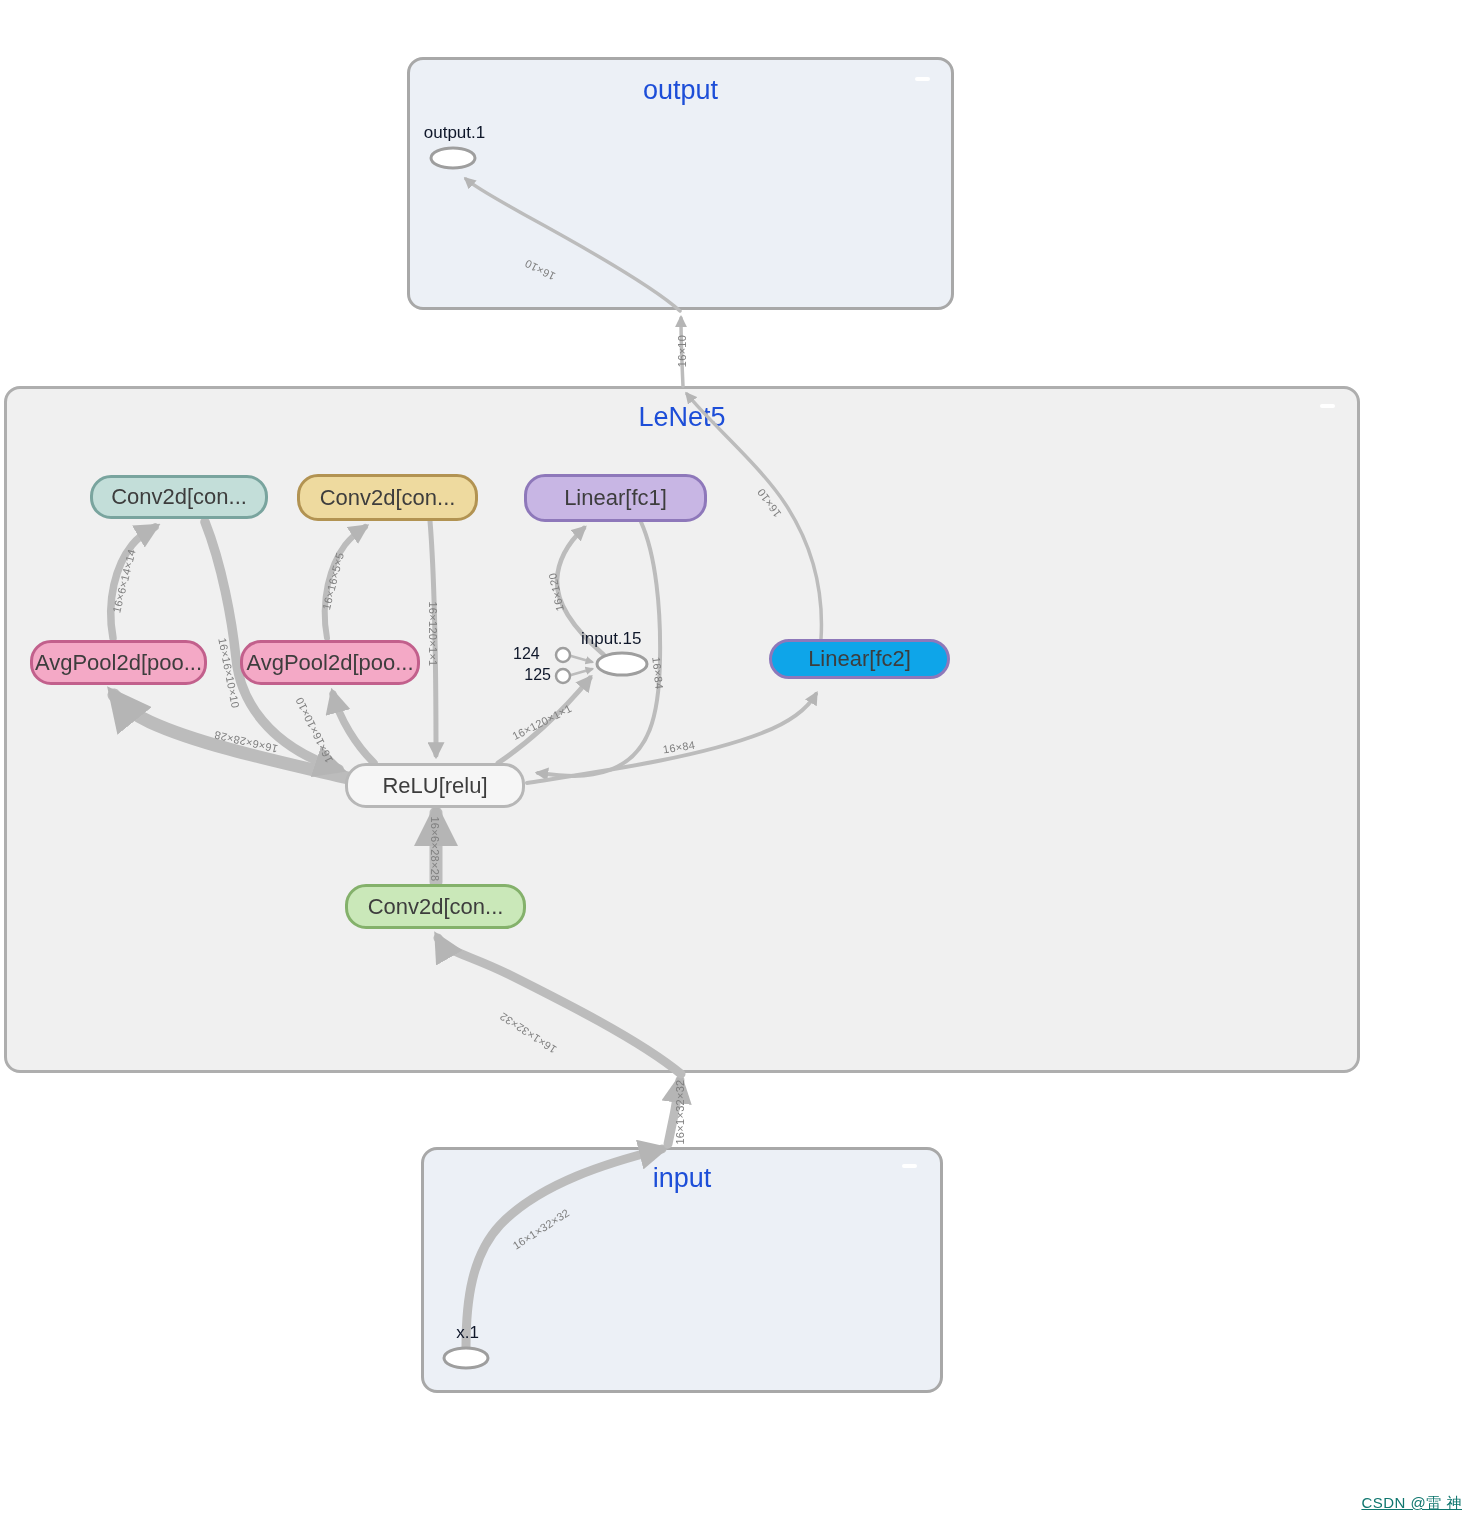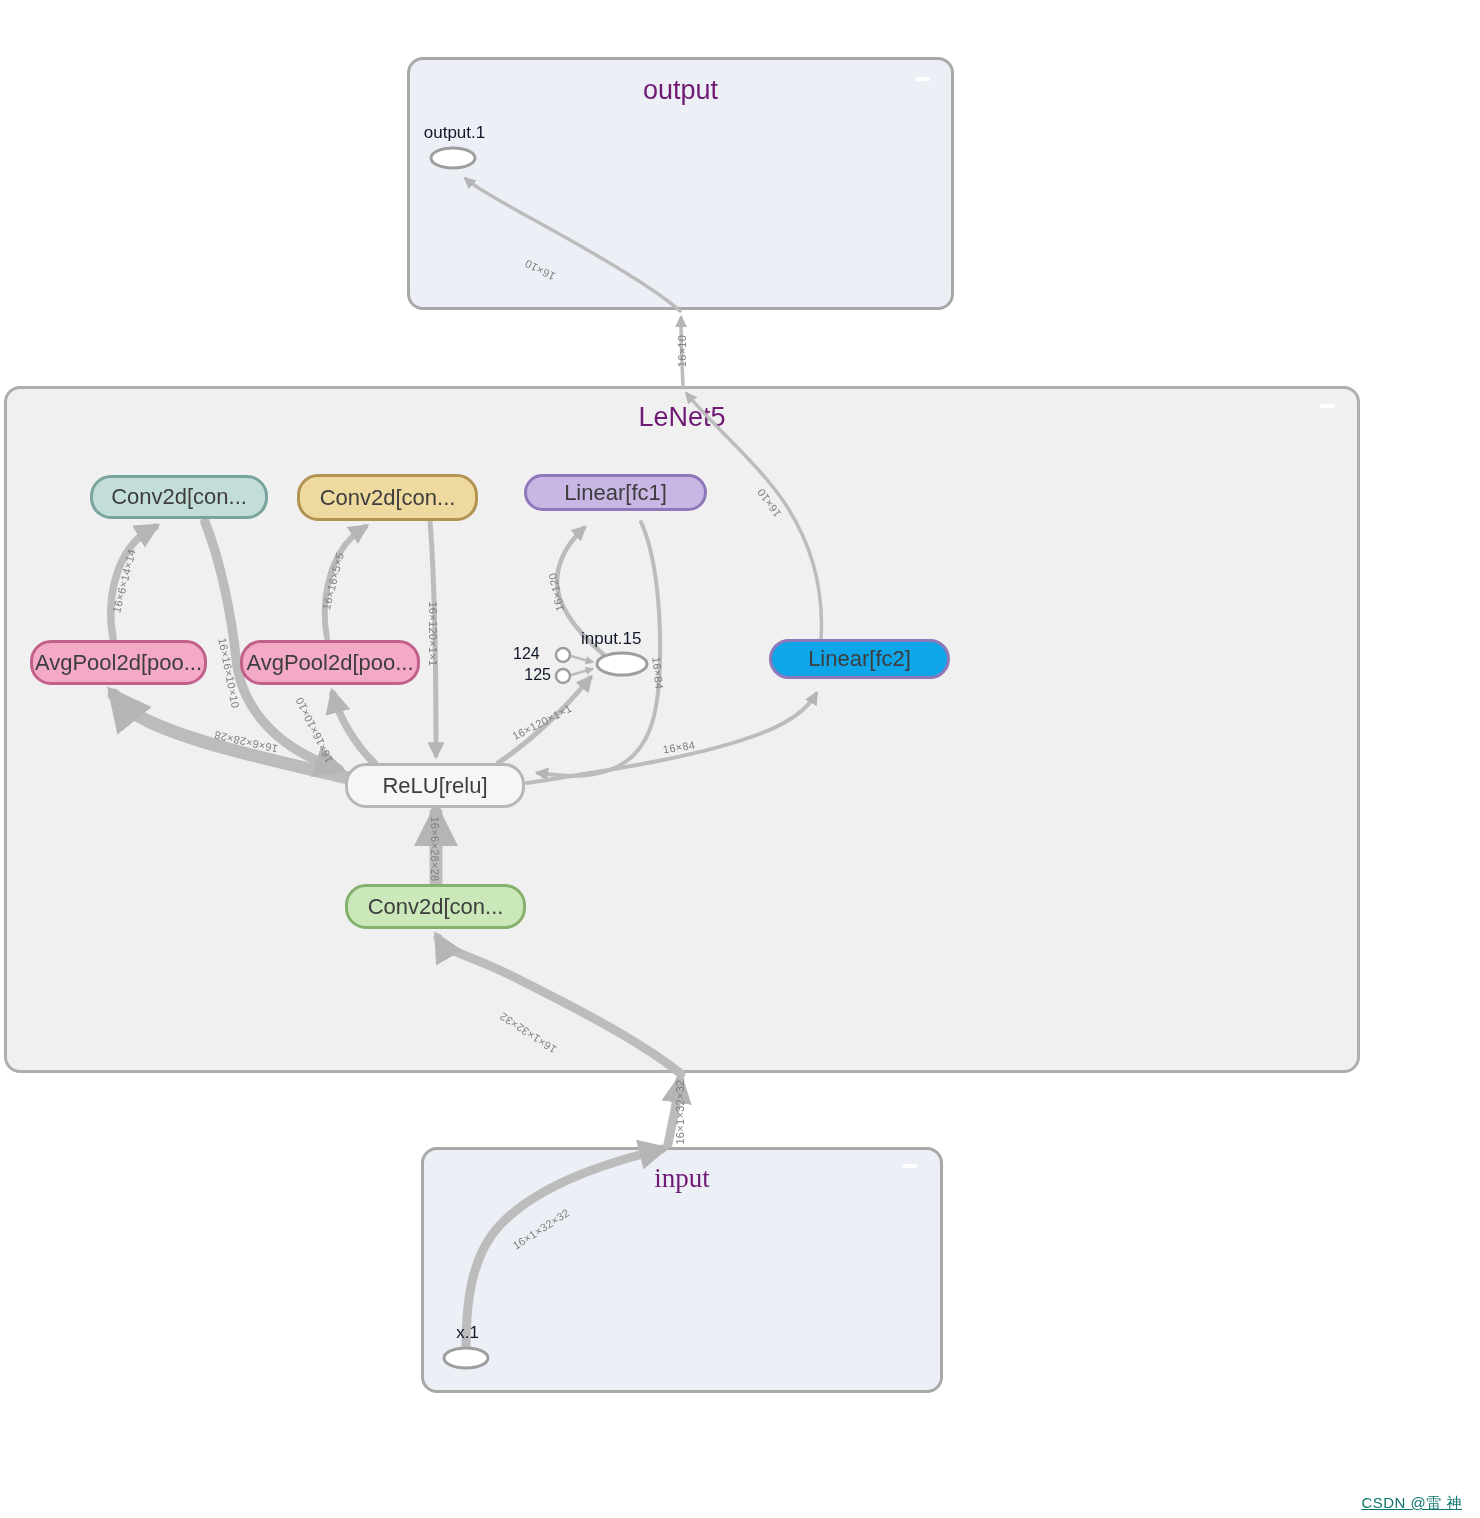--- a/index.html
+++ b/index.html
@@ -2,21 +2,21 @@
 <html><head>
 <meta charset="utf-8">
 <style>
   html,body{margin:0;padding:0;background:#ffffff;}
   #canvas{position:relative;width:1480px;height:1518px;overflow:hidden;
           font-family:"Liberation Sans",sans-serif;background:#ffffff;}
   .group{position:absolute;border-radius:16px;z-index:1;box-sizing:border-box;}
   .group.io{background:#ecf0f6;border:3px solid #a8a8a8;}
   .group.net{background:#f0f0f0;border:3px solid #aeaeae;}
   .group-title{position:absolute;left:50%;transform:translateX(-50%);
-               font-size:27px;color:#701a75;white-space:nowrap;}
+               font-size:27px;color:#1d4ed8;white-space:nowrap;}
   .minus{position:absolute;width:15px;height:4px;background:#ffffff;border-radius:2px;}
   svg.edges{position:absolute;left:0;top:0;z-index:2;}
   .pill{position:absolute;z-index:3;display:flex;align-items:center;justify-content:center;
         border:3px solid #888;border-radius:21px;box-sizing:border-box;
         font-size:22px;color:#3d3d3d;white-space:nowrap;}
   .edge-label{position:absolute;z-index:4;font-size:11px;color:#7f7f7f;
               white-space:nowrap;letter-spacing:.3px;transform-origin:center;}
   .port-label{position:absolute;z-index:4;font-size:17px;color:#0f172a;white-space:nowrap;}
   .watermark{position:absolute;z-index:5;font-size:15px;color:#0f766e;letter-spacing:.5px;text-decoration:underline;}
 </style>
@@ -28,21 +28,21 @@
   <div class="group io" style="left:407px;top:57px;width:547px;height:253px;">
     <span class="group-title" style="top:15px;">output</span>
     <div class="minus" style="right:21px;top:17px;"></div>
   </div>
 
   <div class="group net" style="left:4px;top:386px;width:1356px;height:687px;">
     <span class="group-title" style="top:13px;">LeNet5</span>
     <div class="minus" style="right:22px;top:15px;"></div>
   </div>
 
-  <div class="group io" style="left:421px;top:1147px;width:522px;height:246px;font-family:Liberation Serif, serif;">
+  <div class="group io" style="left:421px;top:1147px;width:522px;height:246px;">
     <span class="group-title" style="top:13px;">input</span>
     <div class="minus" style="right:23px;top:14px;"></div>
   </div>
 
   <svg class="edges" width="1480" height="1518" viewBox="0 0 1480 1518">
     <defs>
       <marker id="arr" viewBox="0 0 10 10" refX="7.5" refY="5" markerWidth="3.4" markerHeight="3.4" orient="auto-start-reverse">
         <path d="M0,0 L10,5 L0,10 Z" fill="#b5b5b5"></path>
       </marker>
     </defs>
@@ -78,21 +78,21 @@
       <circle cx="563" cy="676" r="7" stroke-width="2.5"></circle>
     </g>
   </svg>
 
   <div class="pill" style="left: 90px; top: 475px; width: 178px; height: 44px; background: rgb(195, 222, 217); border-color: rgb(121, 164, 158);">
     <span>Conv2d[con...</span>
     </div>
   <div class="pill" style="left: 297px; top: 474px; width: 181px; height: 47px; background: rgb(238, 218, 159); border-color: rgb(178, 147, 82);">
     <span>Conv2d[con...</span>
     </div>
-  <div class="pill" style="left: 524px; top: 474px; width: 183px; height: 37px; background: rgb(200, 182, 228); border-color: rgb(142, 120, 186);">
+  <div class="pill" style="left: 524px; top: 474px; width: 183px; height: 48px; background: rgb(200, 182, 228); border-color: rgb(142, 120, 186);">
     <span>Linear[fc1]</span>
     </div>
   <div class="pill" style="left: 30px; top: 640px; width: 177px; height: 45px; background: rgb(244, 169, 198); border-color: rgb(194, 96, 140);">
     <span>AvgPool2d[poo...</span>
     </div>
   <div class="pill" style="left: 240px; top: 640px; width: 180px; height: 45px; background: rgb(244, 169, 198); border-color: rgb(194, 96, 140);">
     <span>AvgPool2d[poo...</span>
     </div>
   <div class="pill" style="left: 769px; top: 639px; width: 181px; height: 40px; background: #0ea5e9; border-color: rgb(142, 120, 186);">
     <span>Linear[fc2]</span>

